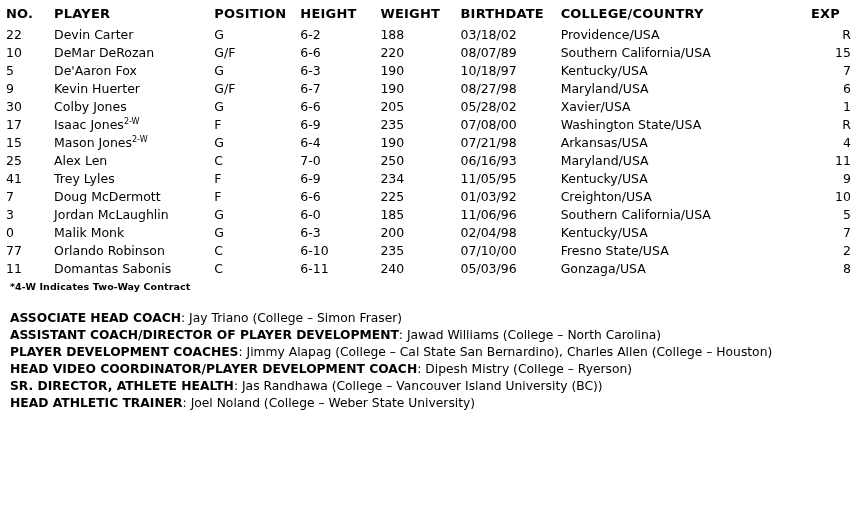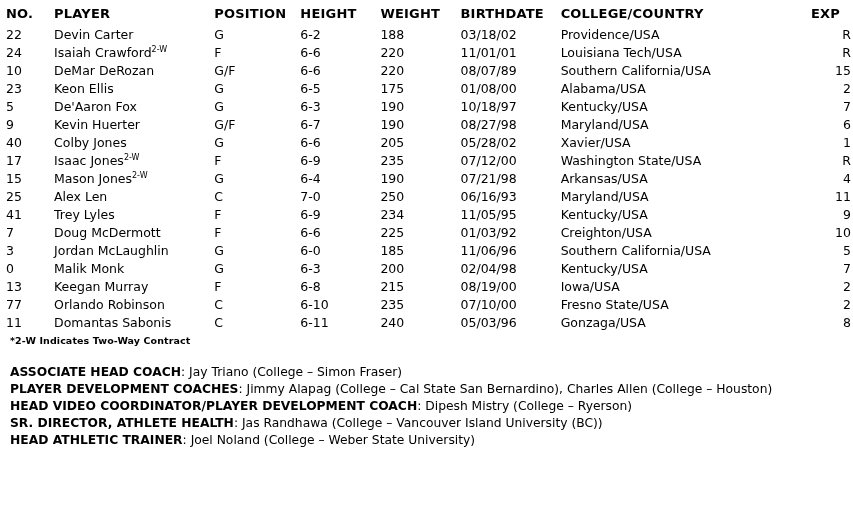--- a/index.html
+++ b/index.html
@@ -111,86 +111,66 @@
           <td class="col-no">22</td>
           <td class="col-player"><span>Devin Carter</span></td>
           <td class="col-pos">G</td>
           <td class="col-height">6-2</td>
           <td class="col-weight">188</td>
           <td class="col-birth">03/18/02</td>
           <td class="col-college">Providence/USA</td>
           <td class="col-exp">R</td>
         </tr>
         <tr>
-          <td class="col-no">24</td>
-          <td class="col-player"><span>Isaiah Crawford</span><sup class="twoway">2-W</sup></td>
-          <td class="col-pos">F</td>
-          <td class="col-height">6-6</td>
-          <td class="col-weight">220</td>
-          <td class="col-birth">11/01/01</td>
-          <td class="col-college">Louisiana Tech/USA</td>
-          <td class="col-exp">R</td>
-        </tr>
-        <tr>
           <td class="col-no">10</td>
           <td class="col-player"><span>DeMar DeRozan</span></td>
           <td class="col-pos">G/F</td>
           <td class="col-height">6-6</td>
           <td class="col-weight">220</td>
           <td class="col-birth">08/07/89</td>
           <td class="col-college">Southern California/USA</td>
           <td class="col-exp">15</td>
         </tr>
         <tr>
-          <td class="col-no">23</td>
-          <td class="col-player"><span>Keon Ellis</span></td>
-          <td class="col-pos">G</td>
-          <td class="col-height">6-5</td>
-          <td class="col-weight">175</td>
-          <td class="col-birth">01/08/00</td>
-          <td class="col-college">Alabama/USA</td>
-          <td class="col-exp">2</td>
-        </tr>
-        <tr>
           <td class="col-no">5</td>
           <td class="col-player"><span>De'Aaron Fox</span></td>
           <td class="col-pos">G</td>
           <td class="col-height">6-3</td>
           <td class="col-weight">190</td>
           <td class="col-birth">10/18/97</td>
           <td class="col-college">Kentucky/USA</td>
           <td class="col-exp">7</td>
         </tr>
         <tr>
           <td class="col-no">9</td>
           <td class="col-player"><span>Kevin Huerter</span></td>
           <td class="col-pos">G/F</td>
           <td class="col-height">6-7</td>
           <td class="col-weight">190</td>
           <td class="col-birth">08/27/98</td>
           <td class="col-college">Maryland/USA</td>
           <td class="col-exp">6</td>
         </tr>
         <tr>
-          <td class="col-no">40</td>
+          <td class="col-no">30</td>
           <td class="col-player"><span>Colby Jones</span></td>
           <td class="col-pos">G</td>
           <td class="col-height">6-6</td>
           <td class="col-weight">205</td>
           <td class="col-birth">05/28/02</td>
           <td class="col-college">Xavier/USA</td>
           <td class="col-exp">1</td>
         </tr>
         <tr>
           <td class="col-no">17</td>
           <td class="col-player"><span>Isaac Jones</span><sup class="twoway">2-W</sup></td>
           <td class="col-pos">F</td>
           <td class="col-height">6-9</td>
           <td class="col-weight">235</td>
-          <td class="col-birth">07/12/00</td>
+          <td class="col-birth">07/08/00</td>
           <td class="col-college">Washington State/USA</td>
           <td class="col-exp">R</td>
         </tr>
         <tr>
           <td class="col-no">15</td>
           <td class="col-player"><span>Mason Jones</span><sup class="twoway">2-W</sup></td>
           <td class="col-pos">G</td>
           <td class="col-height">6-4</td>
           <td class="col-weight">190</td>
           <td class="col-birth">07/21/98</td>
@@ -241,30 +221,20 @@
           <td class="col-no">0</td>
           <td class="col-player"><span>Malik Monk</span></td>
           <td class="col-pos">G</td>
           <td class="col-height">6-3</td>
           <td class="col-weight">200</td>
           <td class="col-birth">02/04/98</td>
           <td class="col-college">Kentucky/USA</td>
           <td class="col-exp">7</td>
         </tr>
         <tr>
-          <td class="col-no">13</td>
-          <td class="col-player"><span>Keegan Murray</span></td>
-          <td class="col-pos">F</td>
-          <td class="col-height">6-8</td>
-          <td class="col-weight">215</td>
-          <td class="col-birth">08/19/00</td>
-          <td class="col-college">Iowa/USA</td>
-          <td class="col-exp">2</td>
-        </tr>
-        <tr>
           <td class="col-no">77</td>
           <td class="col-player"><span>Orlando Robinson</span></td>
           <td class="col-pos">C</td>
           <td class="col-height">6-10</td>
           <td class="col-weight">235</td>
           <td class="col-birth">07/10/00</td>
           <td class="col-college">Fresno State/USA</td>
           <td class="col-exp">2</td>
         </tr>
         <tr>
@@ -273,23 +243,24 @@
           <td class="col-pos">C</td>
           <td class="col-height">6-11</td>
           <td class="col-weight">240</td>
           <td class="col-birth">05/03/96</td>
           <td class="col-college">Gonzaga/USA</td>
           <td class="col-exp">8</td>
         </tr>
       </tbody>
   </table>
 
-  <div class="footnote">*2-W Indicates Two-Way Contract</div>
+  <div class="footnote">*4-W Indicates Two-Way Contract</div>
 
   <div class="staff" id="staff-block">
       <div class="staff-line"><b>ASSOCIATE HEAD COACH</b><span>: </span><span>Jay Triano (College – Simon Fraser)</span></div>
+      <div class="staff-line"><b>ASSISTANT COACH/DIRECTOR OF PLAYER DEVELOPMENT</b><span>: </span><span>Jawad Williams (College – North Carolina)</span></div>
       <div class="staff-line"><b>PLAYER DEVELOPMENT COACHES</b><span>: </span><span>Jimmy Alapag (College – Cal State San Bernardino), Charles Allen (College – Houston)</span></div>
       <div class="staff-line"><b>HEAD VIDEO COORDINATOR/PLAYER DEVELOPMENT COACH</b><span>: </span><span>Dipesh Mistry (College – Ryerson)</span></div>
       <div class="staff-line"><b>SR. DIRECTOR, ATHLETE HEALTH</b><span>: </span><span>Jas Randhawa (College – Vancouver Island University (BC))</span></div>
       <div class="staff-line"><b>HEAD ATHLETIC TRAINER</b><span>: </span><span>Joel Noland (College – Weber State University)</span></div>
     </div>
 
 </div>
 
 </body></html>

